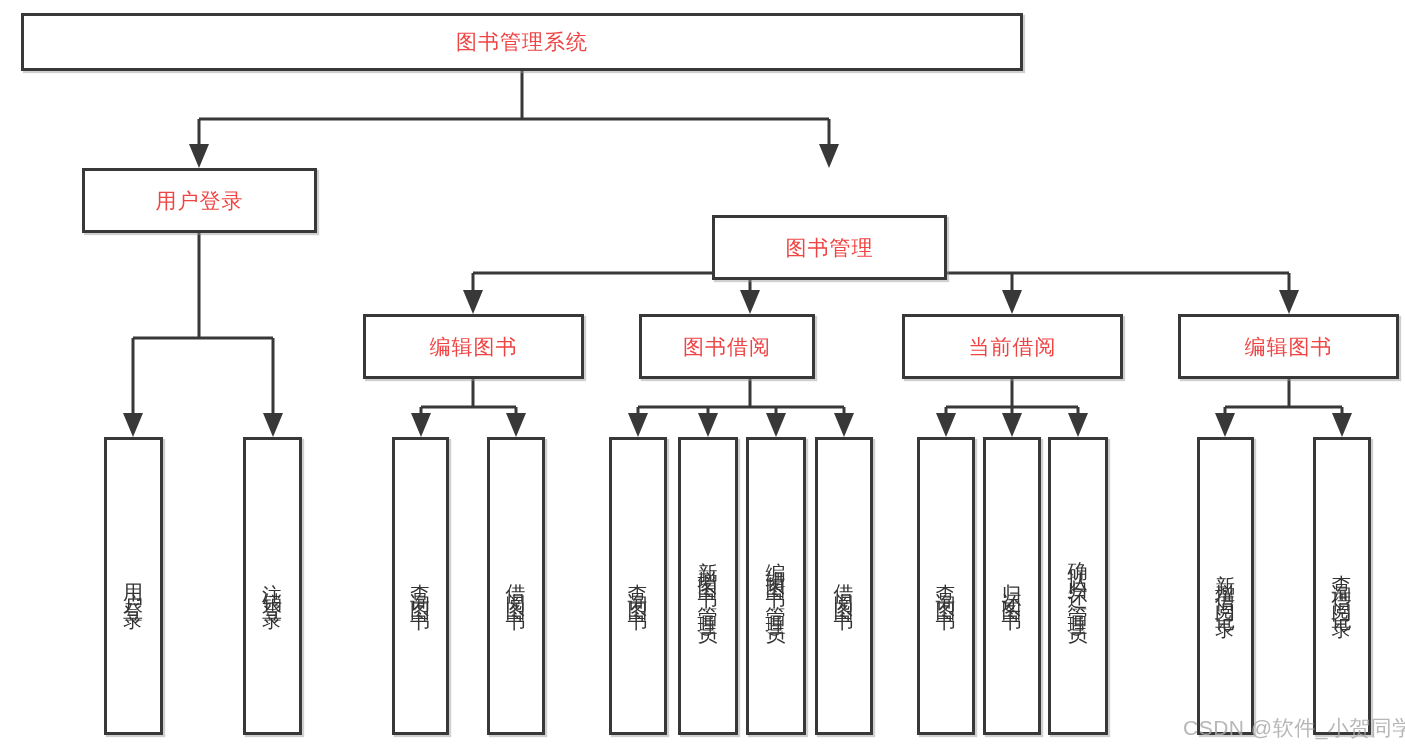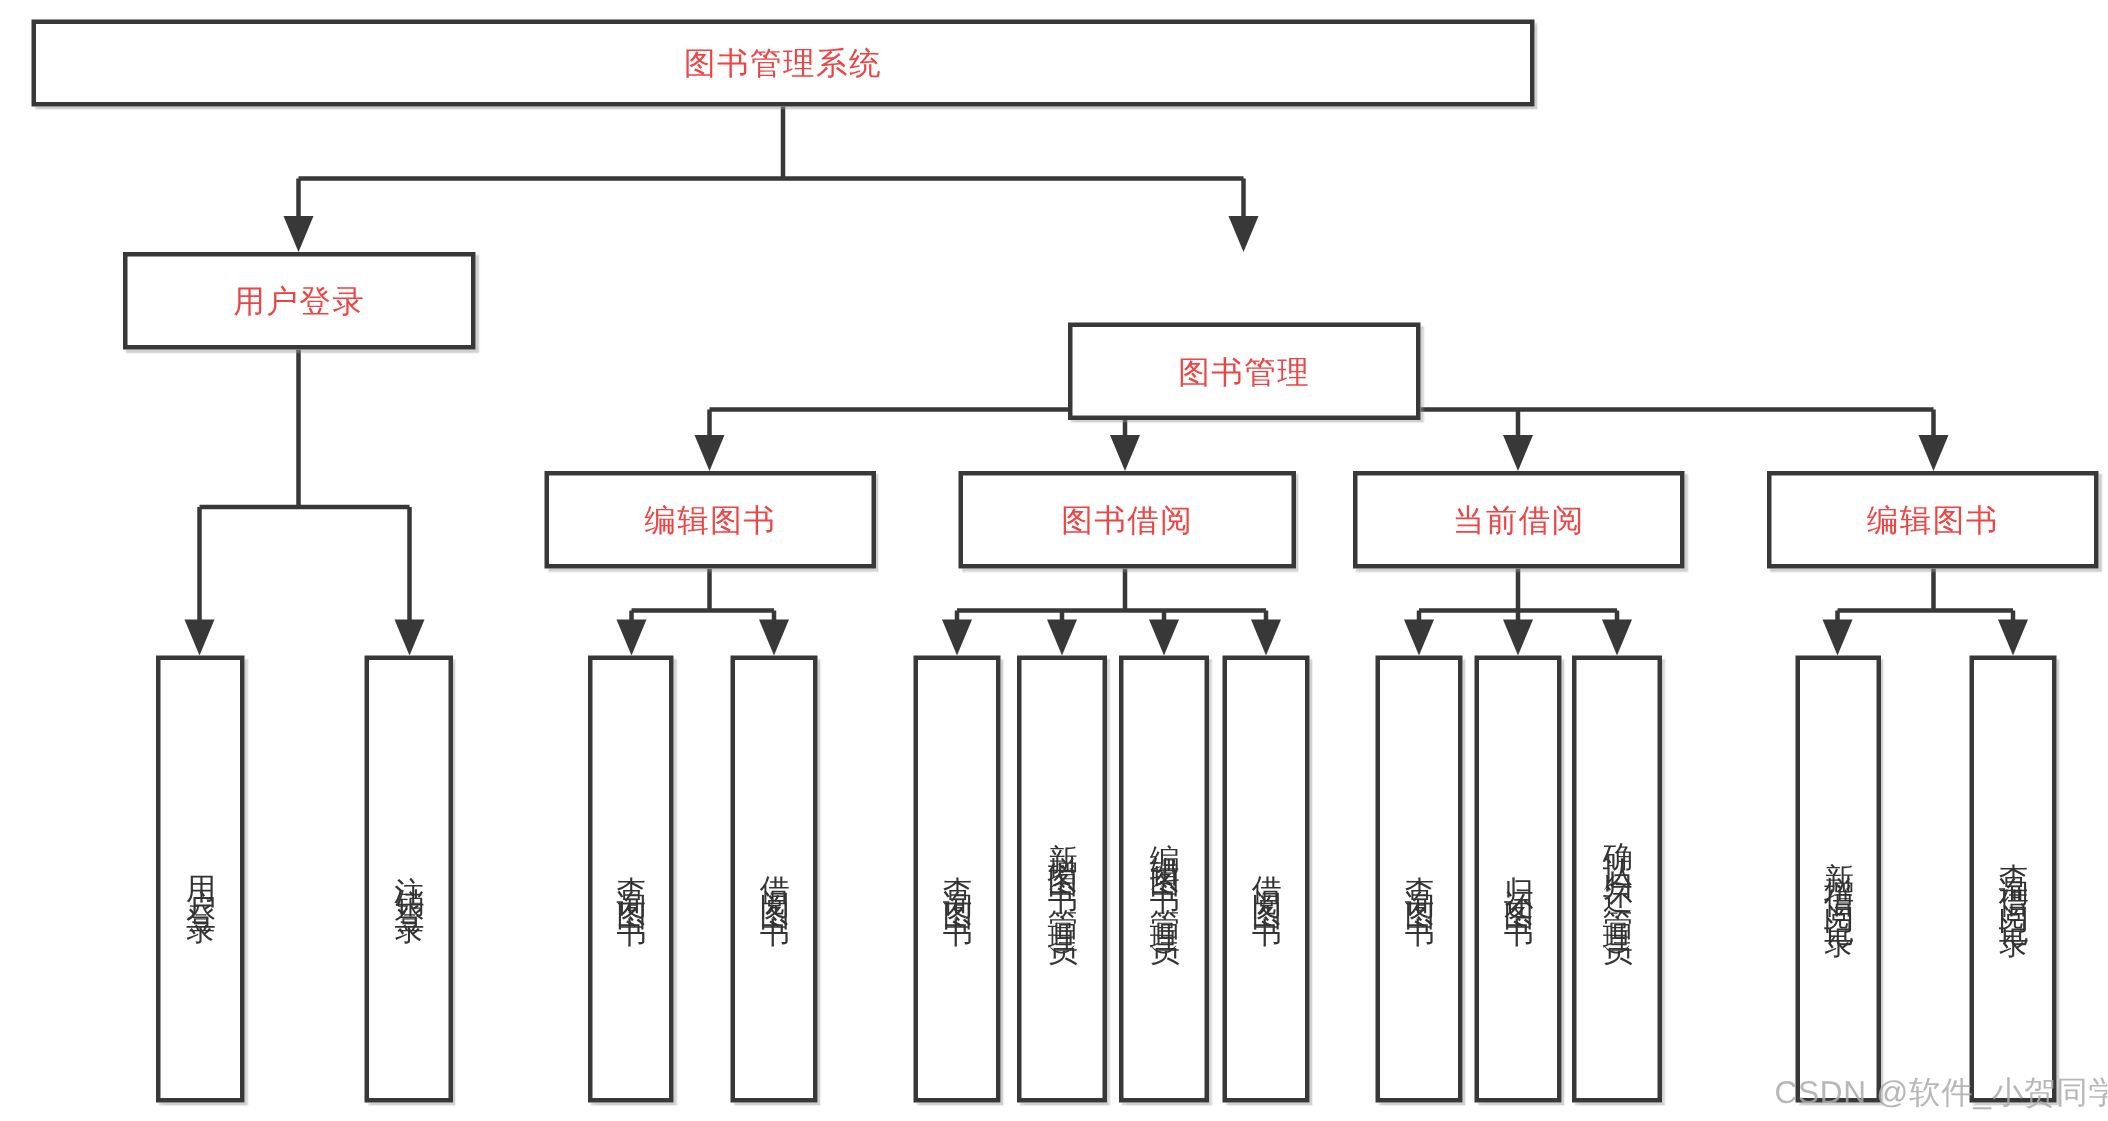--- a/index.html
+++ b/index.html
@@ -96,21 +96,21 @@
   <div class="box lvl1" style="left:82px;top:168px;width:235px;">
     <span class="hlabel">用户登录</span>
   </div>
   <div class="box lvl1" style="left:712px;top:168px;width:235px;margin-top:47px;">
     <span class="hlabel">图书管理</span>
   </div>
 
   <div class="box lvl2" style="left:363px;top:314px;width:221px;">
     <span class="hlabel">编辑图书</span>
   </div>
-  <div class="box lvl2" style="left:639px;top:314px;width:225px;">
+  <div class="box lvl2" style="left:639px;top:314px;width:176px;">
     <span class="hlabel">图书借阅</span>
   </div>
   <div class="box lvl2" style="left:902px;top:314px;width:221px;justify-content:center;">
     <span class="hlabel">当前借阅</span>
   </div>
   <div class="box lvl2" style="left:1178px;top:314px;width:221px;">
     <span class="hlabel">编辑图书</span>
   </div>
 
   <div class="box leaf" style="left:104px;width:59px;">

